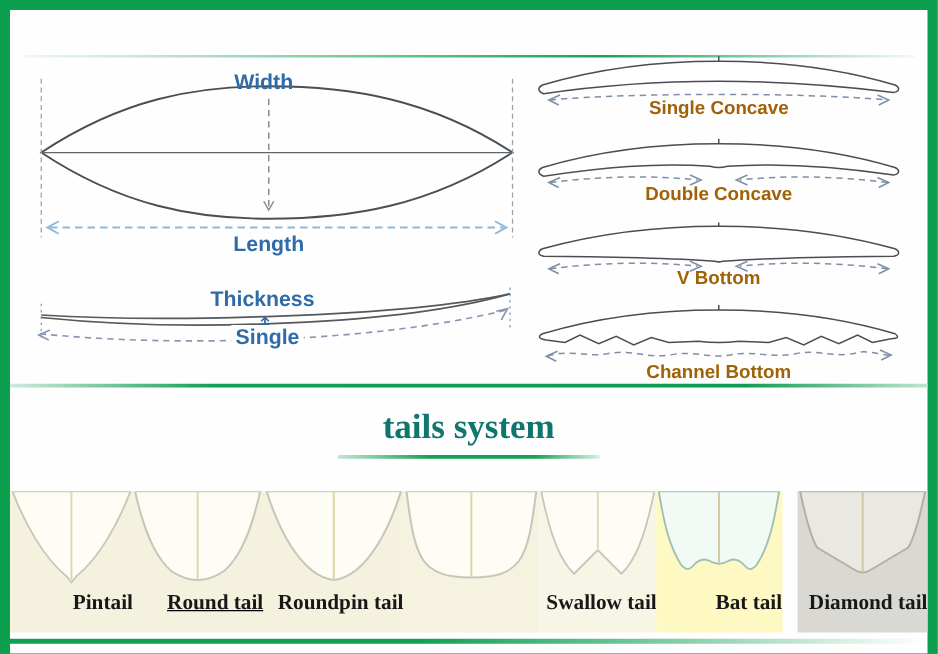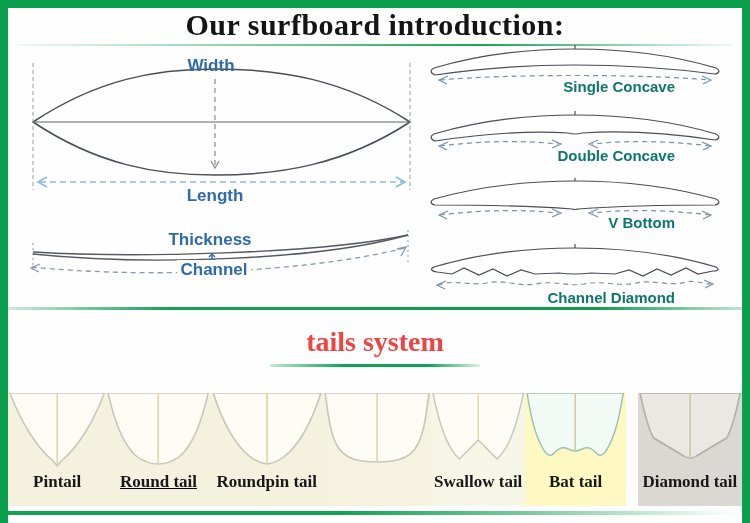--- a/index.html
+++ b/index.html
@@ -8,51 +8,50 @@
   #inner{position:absolute;left:8px;top:8px;width:734px;height:515px;background:#fdfefd;}
 
   .abs{position:absolute;}
 
   
   .main-title{left:0;top:0;width:734px;text-align:center;
     font:700 30px "Liberation Serif",serif;color:#141414;letter-spacing:.5px;}
   .title-rule{left:10px;top:36px;width:714px;height:2px;
     background:linear-gradient(90deg,rgba(18,161,85,.06),#8fd2ac 30%,#17a458 65%,#bfe7d2 92%,rgba(18,161,85,.05));}
   .section-title{left:0;top:318px;width:734px;text-align:center;
-    font:700 28px "Liberation Serif",serif;color:#ef4444;}
+    font:700 28px "Liberation Serif",serif;color:#0f766e;}
   .section-rule{left:262px;top:356px;width:210px;height:3px;border-radius:2px;
     background:linear-gradient(90deg,rgba(18,161,85,.25),#12a155 35%,#12a155 75%,rgba(18,161,85,.15));}
   .divider{left:0;top:299px;width:734px;height:3px;
     background:linear-gradient(90deg,#cfeadd,#14a054 22%,#0f9c50 80%,#bfe4d0);}
   .bottom-rule{left:0;top:503px;width:730px;height:4px;
     background:linear-gradient(90deg,#11a152,#11a152 45%,#7ecba4 72%,#e8f6ef 95%,rgba(255,255,255,0));}
 
   
   .blue-label{color:#2e6ba8;font:700 17px "Liberation Sans",sans-serif;
     text-align:center;width:120px;}
-  .contour-label{color:#0f766e;font:700 15px "Liberation Sans",sans-serif;
-    text-align:right;width:200px;left:467px;}
+  .contour-label{color:#a16207;font:700 15px "Liberation Sans",sans-serif;
+    text-align:center;width:200px;left:467px;}
   .rocker-bg{background:#fdfefd;padding:0 3px;}
 
   
   .tails-strip{left:0;top:385px;width:734px;height:113px;display:flex;}
-  .tail-cell{height:113px;display:flex;flex-direction:column;align-items:center;}
+  .tail-cell{height:113px;display:flex;flex-direction:column;align-items:flex-end;}
   .tail-cell svg{display:block;width:100%;height:76px;}
   .tail-label{font:700 17px "Liberation Serif",serif;color:#181818;margin-top:3px;
     white-space:nowrap;}
   .w1{width:100px}.w2{width:106px}.w3{width:114px}.w4{width:110px}
   .w5{width:96px}.w6{width:102px}.w7{width:106px}
 </style>
 </head>
 <body>
 
 <div id="frame">
   <div id="inner">
 
-    <div class="abs main-title">Our surfboard introduction:</div>
     <div class="abs title-rule"></div>
 
     <svg class="abs" style="left:12px;top:47px" width="400" height="150" viewBox="0 0 400 150">
       <path d="M13,67 C78,24 136,14 195,14 C260,14 324,24 390,67 C324,110 260,120 195,120 C136,120 78,110 13,67 Z" fill="none" stroke="#4a4f55" stroke-width="1.5"></path>
       <line x1="13" y1="67" x2="390" y2="67" stroke="#60656b" stroke-width="1"></line>
       <line x1="195" y1="24" x2="195" y2="112" stroke="#8a8a8a" stroke-width="1.2" stroke-dasharray="5,4"></line>
       <polyline points="191,106 195,113 199,106" fill="none" stroke="#8a8a8a" stroke-width="1.2"></polyline>
       <line x1="13" y1="8" x2="13" y2="135" stroke="#9aa0a6" stroke-width="1" stroke-dasharray="4,3"></line>
       <line x1="390" y1="8" x2="390" y2="135" stroke="#9aa0a6" stroke-width="1" stroke-dasharray="4,3"></line>
       <line x1="20" y1="127" x2="383" y2="127" stroke="#8fb8da" stroke-width="1.6" stroke-dasharray="6,4"></line>
@@ -69,21 +68,21 @@
       <path d="M13,29 C130,41 300,35 388,10" fill="none" stroke="#55585e" stroke-width="1.4"></path>
       <line x1="192" y1="30" x2="192" y2="36" stroke="#2e6ba8" stroke-width="1.4"></line>
       <polyline points="189,32 192,29 195,32" fill="none" stroke="#2e6ba8" stroke-width="1.4"></polyline>
       <polyline points="189,34 192,37 195,34" fill="none" stroke="#2e6ba8" stroke-width="1.4"></polyline>
       <path d="M12,42 C120,53 280,49 385,23" fill="none" stroke="#8a96b4" stroke-width="1.3" stroke-dasharray="5,4"></path>
       <polyline points="20,39 11,43 19,47" fill="none" stroke="#8a96b4" stroke-width="1.3"></polyline>
       <polyline points="377,24 386,22 381,31" fill="none" stroke="#8a96b4" stroke-width="1.3"></polyline>
     </svg>
     <div class="abs blue-label" style="left:142px;top:222px">Thickness</div>
     <div class="abs blue-label" style="left:146px;top:252px">
-      <span class="rocker-bg">Channel</span>
+      <span class="rocker-bg">Single</span>
     </div>
 
     <svg class="abs" style="left:418px;top:36px" width="298" height="48" viewBox="0 0 298 48">
       <line x1="149" y1="1" x2="149" y2="21" stroke="#4c4c55" stroke-width="1.2"></line>
       <path d="M8,24 C55,10 105,5 149,5 C193,5 243,10 290,24 C294,26 294,29 289,30 C242,24 196,21 149,21 C102,21 56,24 9,31 C4,29 4,26 8,24 Z" fill="#fff" stroke="#4c4c55" stroke-width="1.2"></path>
       <path d="M14,36 C80,30 218,30 284,36" fill="none" stroke="#7e8fa6" stroke-width="1.2" stroke-dasharray="5,4"></path>
       <polyline points="22,32 13,36 21,40" fill="none" stroke="#7e8fa6" stroke-width="1.2"></polyline>
       <polyline points="276,32 285,36 277,40" fill="none" stroke="#7e8fa6" stroke-width="1.2"></polyline>
     </svg>
     <div class="abs contour-label" style="top:70px">Single Concave</div>
@@ -112,21 +111,21 @@
     </svg>
     <div class="abs contour-label" style="top:206px">V Bottom</div>
 
     <svg class="abs" style="left:418px;top:235px" width="298" height="50" viewBox="0 0 298 50">
       <line x1="149" y1="1" x2="149" y2="29" stroke="#4c4c55" stroke-width="1.2"></line>
       <path d="M8,24 C55,10 105,5 149,5 C193,5 243,10 290,24 C293,26 293,28 287,28 L272,31 L260,25 L245,32 L231,26 L217,33 L203,27 L189,31 L165,30 Q149,32 133,30 L109,31 L95,27 L81,33 L67,26 L53,32 L38,25 L26,31 L11,29 C5,28 4,26 8,24 Z" fill="#fff" stroke="#4c4c55" stroke-width="1.2"></path>
       <path d="M12,42 C28,36 44,43 60,40 C78,36 92,44 110,41 C128,37 142,44 158,41 C176,37 192,44 210,40 C228,36 243,44 260,39 C268,37 278,41 286,41" fill="none" stroke="#7e8fa6" stroke-width="1.2" stroke-dasharray="5,4"></path>
       <polyline points="20,38 11,42 19,46" fill="none" stroke="#7e8fa6" stroke-width="1.2"></polyline>
       <polyline points="278,37 287,41 279,45" fill="none" stroke="#7e8fa6" stroke-width="1.2"></polyline>
     </svg>
-    <div class="abs contour-label" style="top:281px">Channel Diamond</div>
+    <div class="abs contour-label" style="top:281px">Channel Bottom</div>
 
     <div class="abs divider"></div>
     <div class="abs section-title">tails system</div>
     <div class="abs section-rule"></div>
 
     <div class="abs tails-strip">
 
       <div class="tail-cell w1" style="background-color: rgb(244, 241, 222);">
         <svg viewBox="0 0 100 76" preserveAspectRatio="none">
           <path d="M2,0 C12,26 28,54 46,68 L50,73 L54,68 C72,54 88,26 98,0 Z" fill="#fdfdf6" stroke="#c6c6ba" stroke-width="1.5" stroke-linejoin="round"></path>

